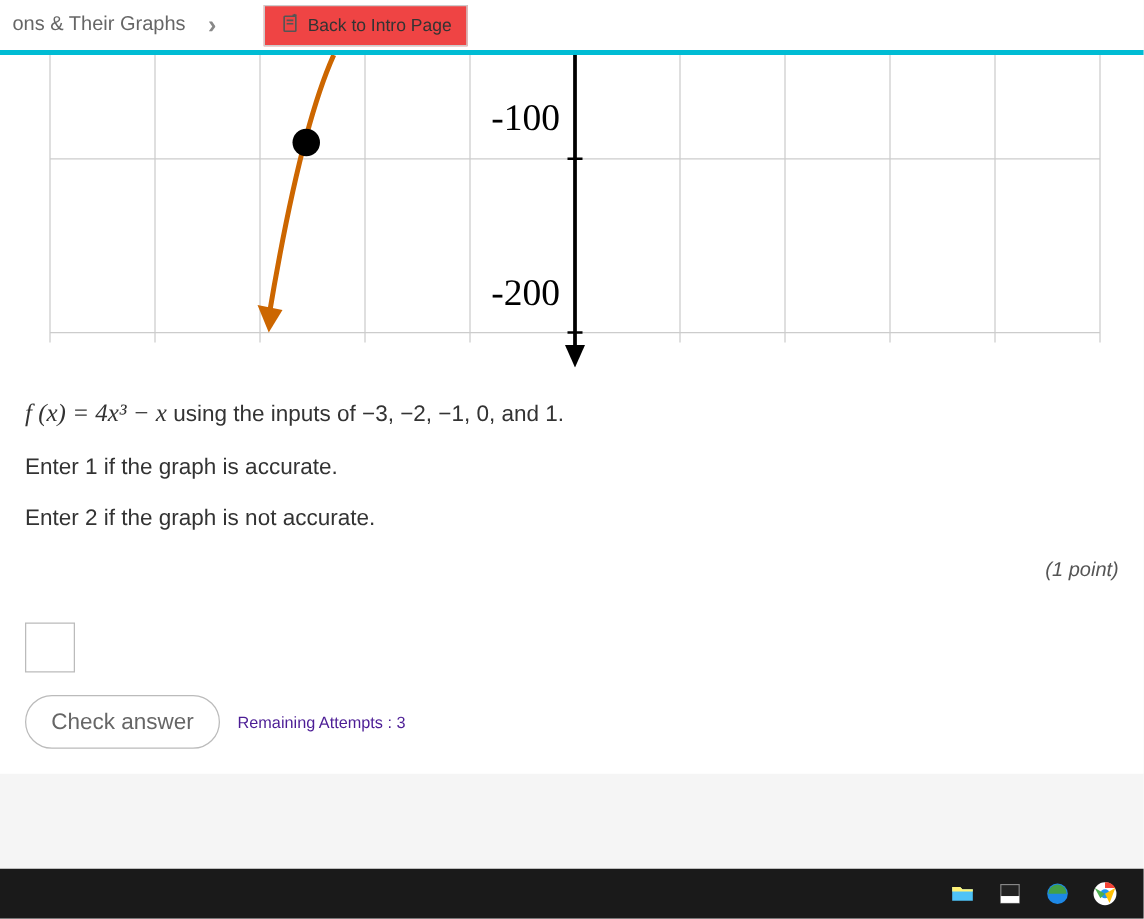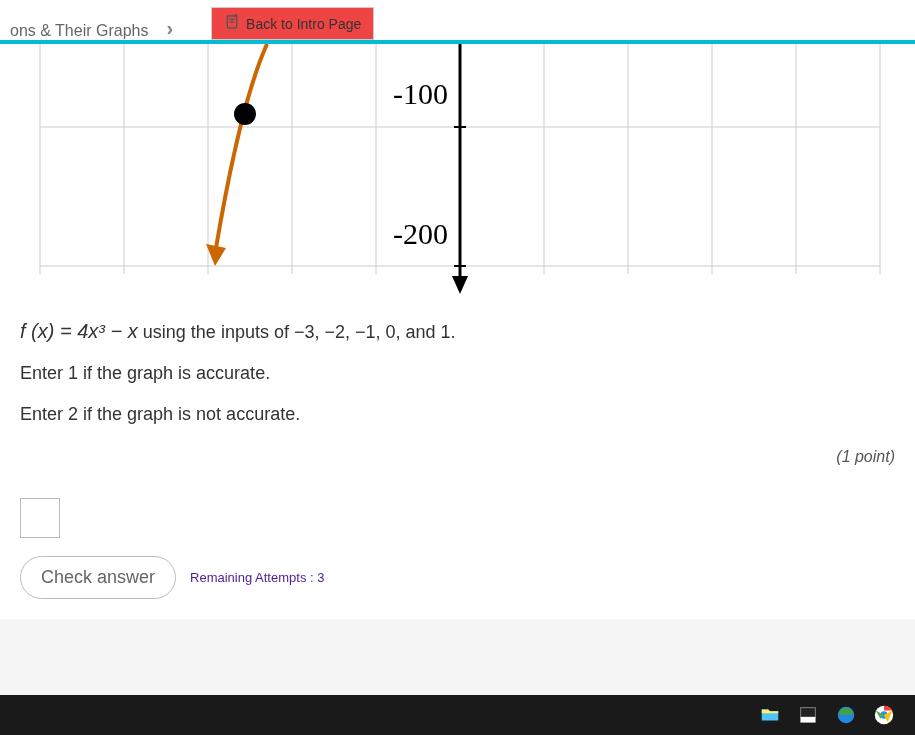--- a/index.html
+++ b/index.html
@@ -6,21 +6,21 @@
     body {
       font-family: Arial, sans-serif;
       background: #f5f5f5;
       width: 915px;
       height: 735px;
       overflow: hidden;
       position: relative;
     }
     .header {
       display: flex;
-      align-items: flex-end;
+      align-items: center;
       background: #fff;
       height: 44px;
       border-bottom: 4px solid #00bcd4;
       padding: 0 10px;
       gap: 12px;
     }
     .breadcrumb-part {
       color: #666;
       font-size: 16px;
     }
@@ -68,21 +68,21 @@
       background: #fff;
     }
     .question {
       margin-top: 20px;
       color: #333;
       font-size: 18px;
       line-height: 1.7;
     }
     .question p { margin-bottom: 10px; }
     .formula {
-      font-family: Liberation Sans, sans-serif;
+      font-family: Liberation Serif, serif;
       font-style: italic;
       font-size: 20px;
     }
     .points {
       font-style: italic;
       color: #555;
       margin-top: 14px;
       font-size: 16px;
       text-align: right;
     }

